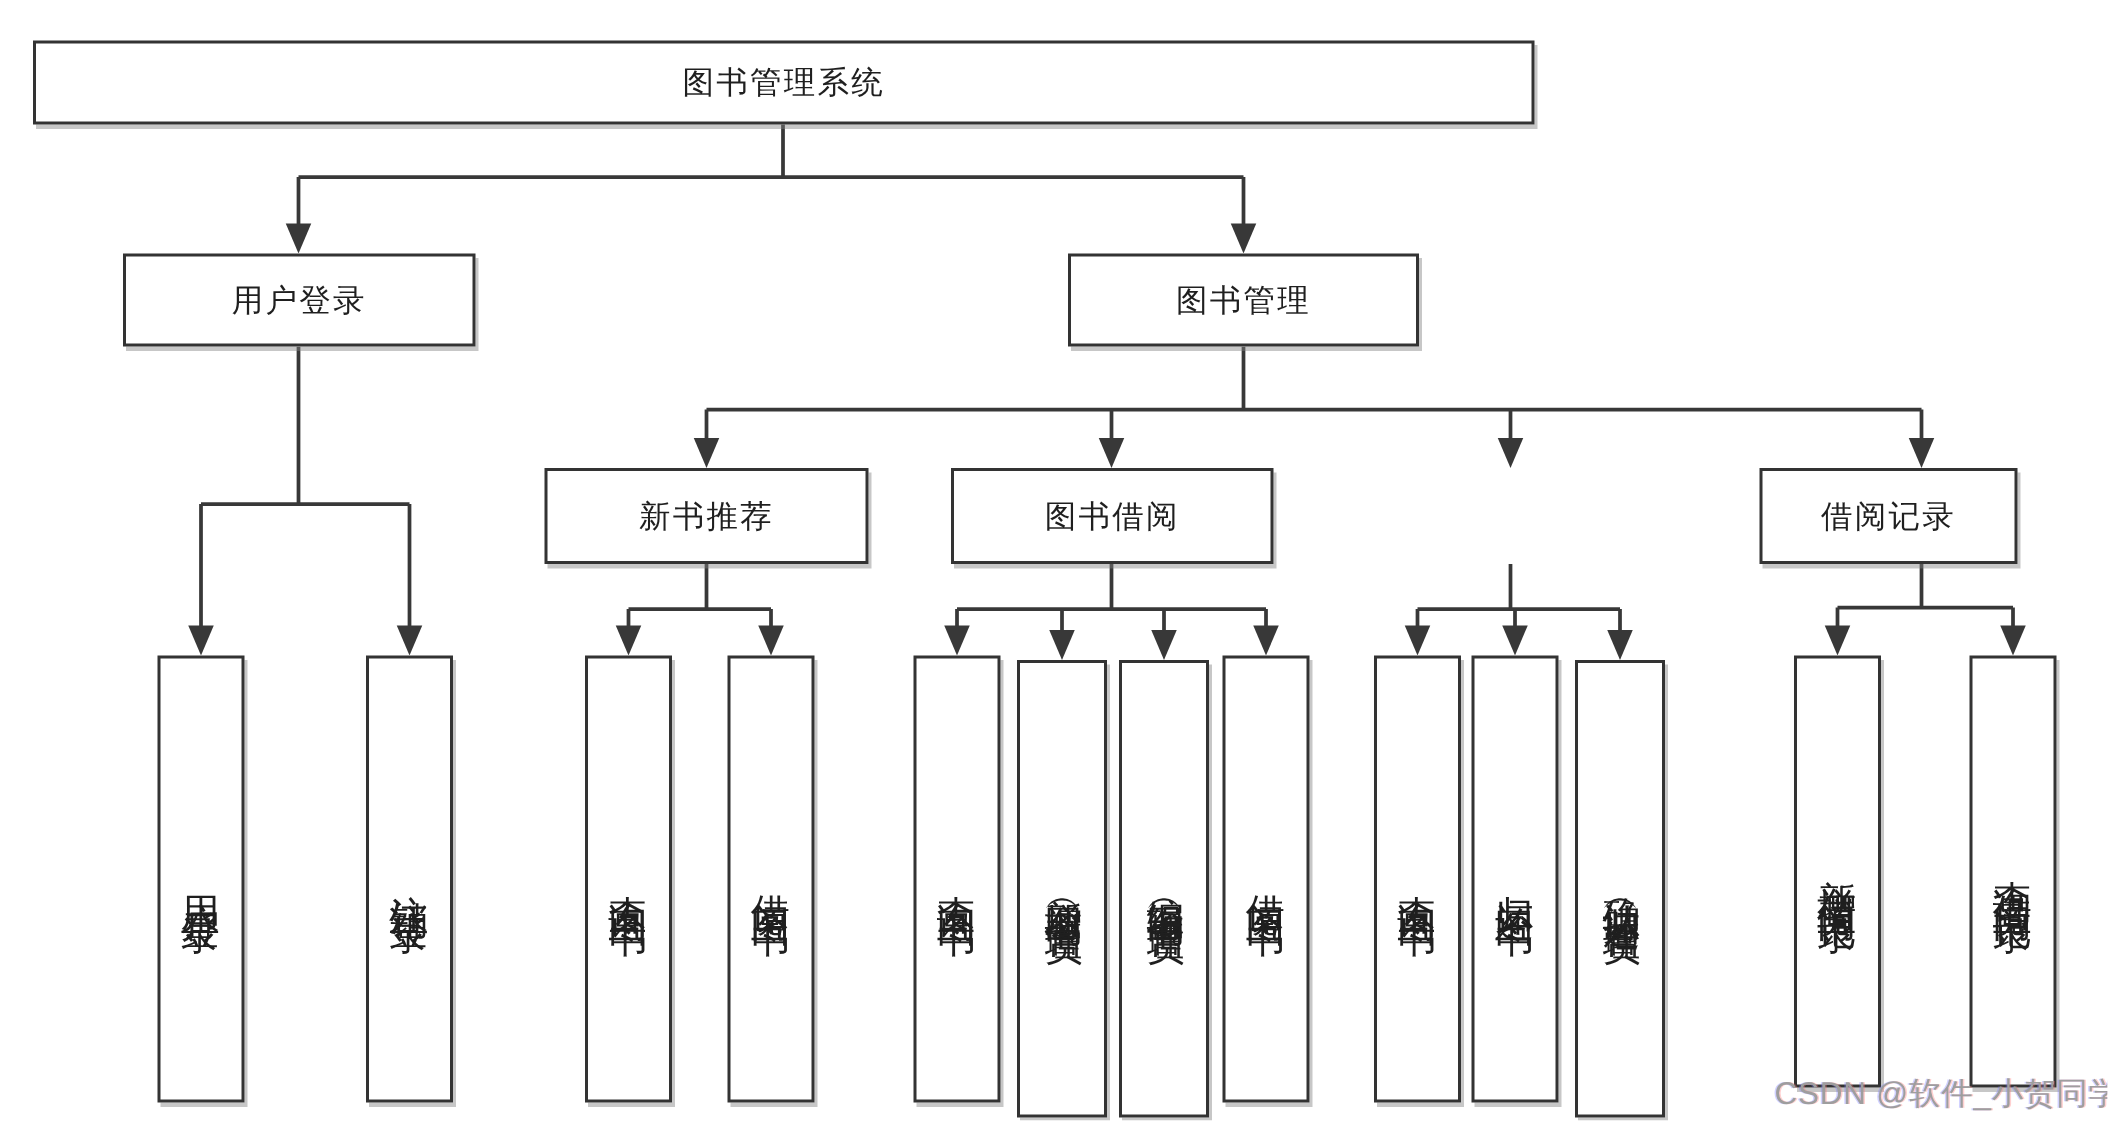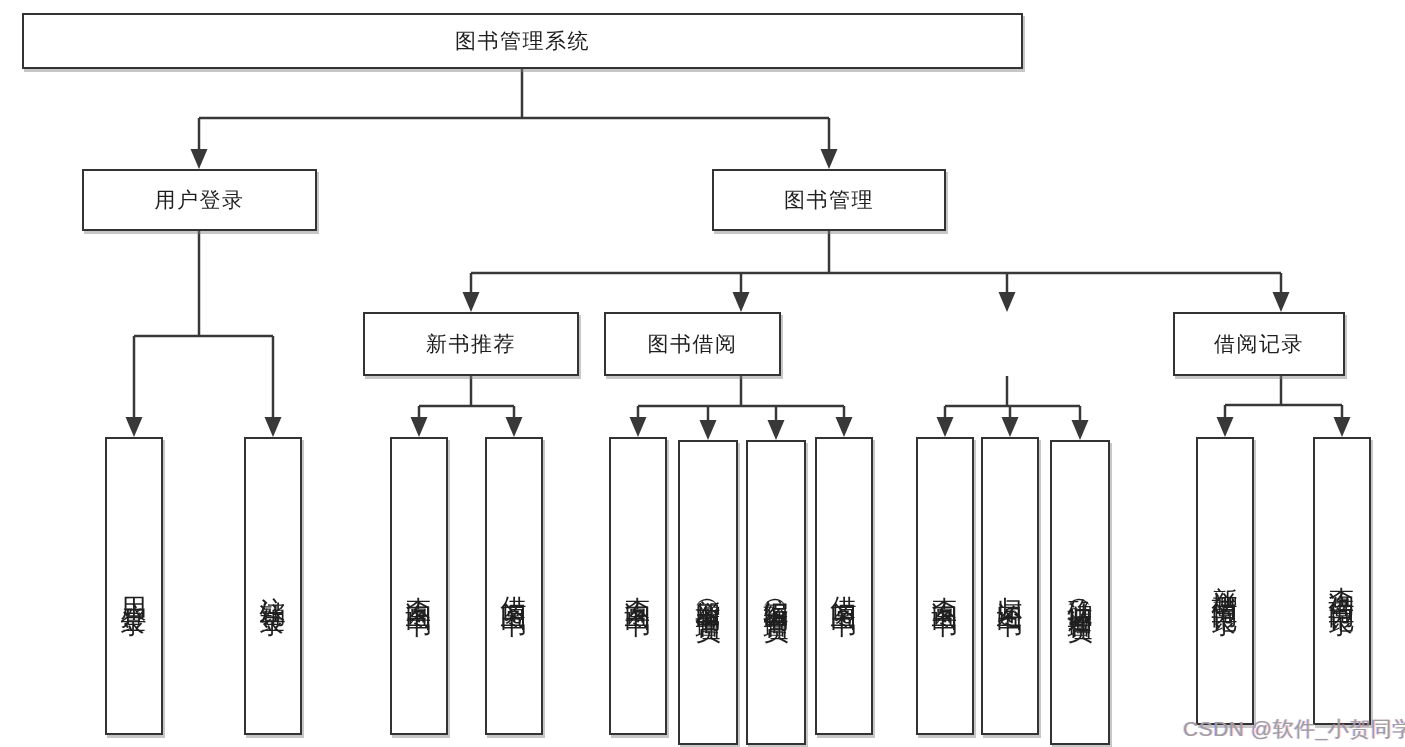--- a/index.html
+++ b/index.html
@@ -146,35 +146,35 @@
     <g>
       <path d="M1281 376 V405"></path>
       <path d="M1225 405 H1342"></path>
       <path d="M1225 405 V419"></path>
       <polygon points="1216.5,417 1233.5,417 1225,437"></polygon>
       <path d="M1342 405 V419"></path>
       <polygon points="1333.5,417 1350.5,417 1342,437"></polygon>
     </g>
   </svg>
 
-  <div class="node h" style="left:22px; top:13px; width:1001px; height:56px;">
+  <div class="node h" style="left:22px; top:27px; width:1001px; height:56px;">
     <span>图书管理系统</span>
   </div>
 
   <div class="node h" style="left:82px; top:169px; width:235px; height:62px;">
     <span>用户登录</span>
   </div>
   <div class="node h" style="left:712px; top:169px; width:234px; height:62px;">
     <span>图书管理</span>
   </div>
 
   <div class="node h" style="left:363px; top:312px; width:216px; height:64px;">
     <span>新书推荐</span>
   </div>
-  <div class="node h" style="left:604px; top:312px; width:177px; height:64px;justify-content:center;">
+  <div class="node h" style="left:634px; top:312px; width:215px; height:64px;justify-content:center;">
     <span>图书借阅</span>
   </div>
   <div class="node h" style="left:1173px; top:312px; width:172px; height:64px;">
     <span>借阅记录</span>
   </div>
 
   <div class="node v" style="left:105px; top:437px; width:58px; height:298px;">
     <span>用户登录</span>
   </div>
   <div class="node v" style="left:244px; top:437px; width:58px; height:298px;">

